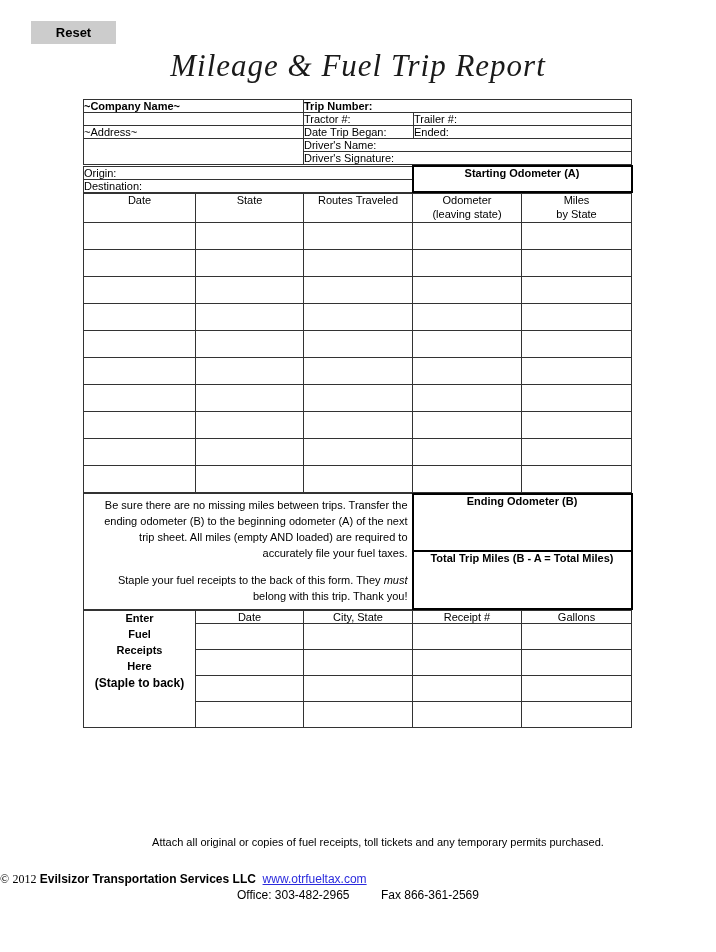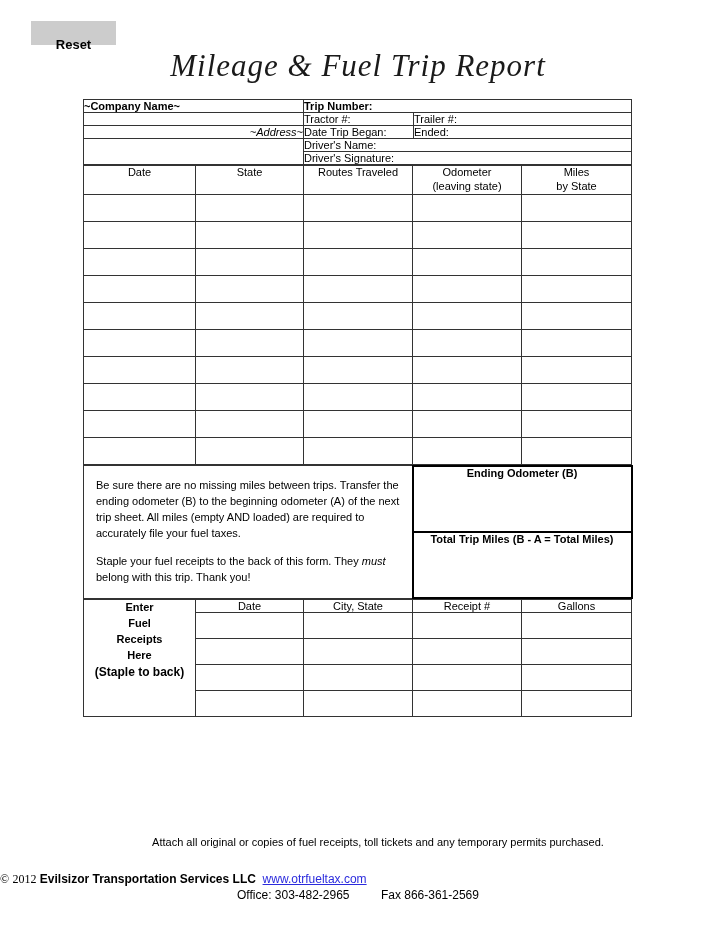--- a/index.html
+++ b/index.html
@@ -24,21 +24,21 @@
     width: 85px;
     height: 23px;
     background: #cccccc;
     border: none;
     font-family: "Liberation Sans", sans-serif;
     font-size: 13px;
     font-weight: bold;
     color: #000000;
     text-align: center;
     line-height: 23px;
-    padding: 12px;
+    padding: 0;
     cursor: pointer;
   }
 
   
   .doc-title {
     position: absolute;
     left: 0;
     top: 48px;
     width: 716px;
     text-align: center;
@@ -71,24 +71,23 @@
     font-family: "Liberation Sans", sans-serif;
   }
 
   .ctr-bold {
     text-align: left;
     font-weight: bold;
     font-size: 11.5px;
     padding: 5px 4px;
   }
   .ctr-norm {
-    text-align: right;
+    text-align: left;
     font-size: 11.5px;
     padding: 5px 4px;
-    font-style: italic;
   }
   .lbl-bold {
     font-weight: bold;
     font-size: 11.5px;
     padding: 5px 7px;
   }
   .lbl {
     font-size: 11.5px;
     padding: 5px 7px;
     margin-top: 16px;
@@ -114,21 +113,21 @@
   }
 
   .data-row td { height: 26px; }
 
   
   .instr {
     font-size: 11.2px;
     line-height: 1.45;
     padding: 6px 7px 5px 7px;
   }
-  .instr p { margin: 12px; }
+  .instr p { margin: 4px; text-align: right; }
   .instr p.second { margin-top: 11px; }
   .instr b { font-weight: normal; }
   .instr i { font-style: italic; }
 
   
   .fuel-label {
     text-align: center;
     font-weight: bold;
     font-size: 13px;
     line-height: 1.45;
@@ -210,20 +209,35 @@
       <tr>
         <td rowspan="2">&nbsp;</td>
         <td class="lbl" colspan="2">Driver's Name:</td>
       </tr>
       <tr>
         <td class="lbl" colspan="2">Driver's Signature:</td>
       </tr>
     </tbody>
   </table>
 
+  <table class="grid">
+    <colgroup>
+      <col style="width:329px">
+      <col style="width:219px">
+    </colgroup>
+    <tbody>
+      <tr>
+        <td class="lbl">Origin:</td>
+        <td class="thick odo-title" rowspan="2">Starting Odometer (A)</td>
+      </tr>
+      <tr>
+        <td class="lbl">Destination:</td>
+      </tr>
+    </tbody>
+  </table>
 
   <table class="grid">
     <colgroup>
       <col style="width:112px">
       <col style="width:108px">
       <col style="width:109px">
       <col style="width:109px">
       <col style="width:110px">
     </colgroup>
     <tbody>

